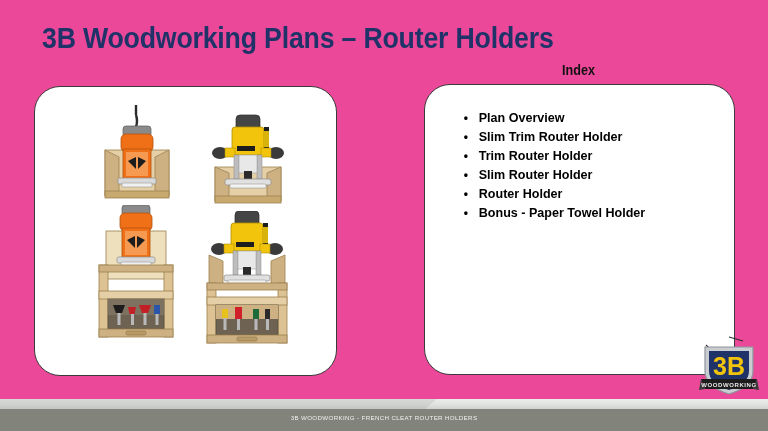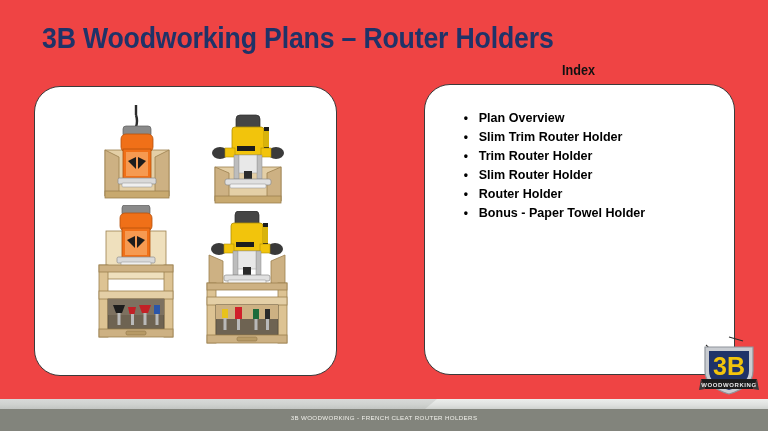--- a/index.html
+++ b/index.html
@@ -1,20 +1,20 @@
 <!DOCTYPE html>
 <html><head>
 <meta charset="utf-8">
 <style>
   html,body{margin:0;padding:0;}
   body{
     width:768px;height:431px;background:#ffffff;overflow:hidden;position:relative;
     font-family:"Liberation Sans", sans-serif;
   }
-  .slide{position:absolute;inset:0;background:#ef4444;text-decoration:underline;}
+  .slide{position:absolute;inset:0;background:#ec4899;text-decoration:underline;}
 
   
   .title{
     position:absolute;left:42px;top:22px;
     font-family:"Liberation Sans Narrow","Liberation Sans",sans-serif;
     font-weight:bold;font-size:29px;line-height:32px;
     color:#1F3368;letter-spacing:-0.2px;
     transform:scaleX(0.92);transform-origin:left center;
     white-space:nowrap;
   }

